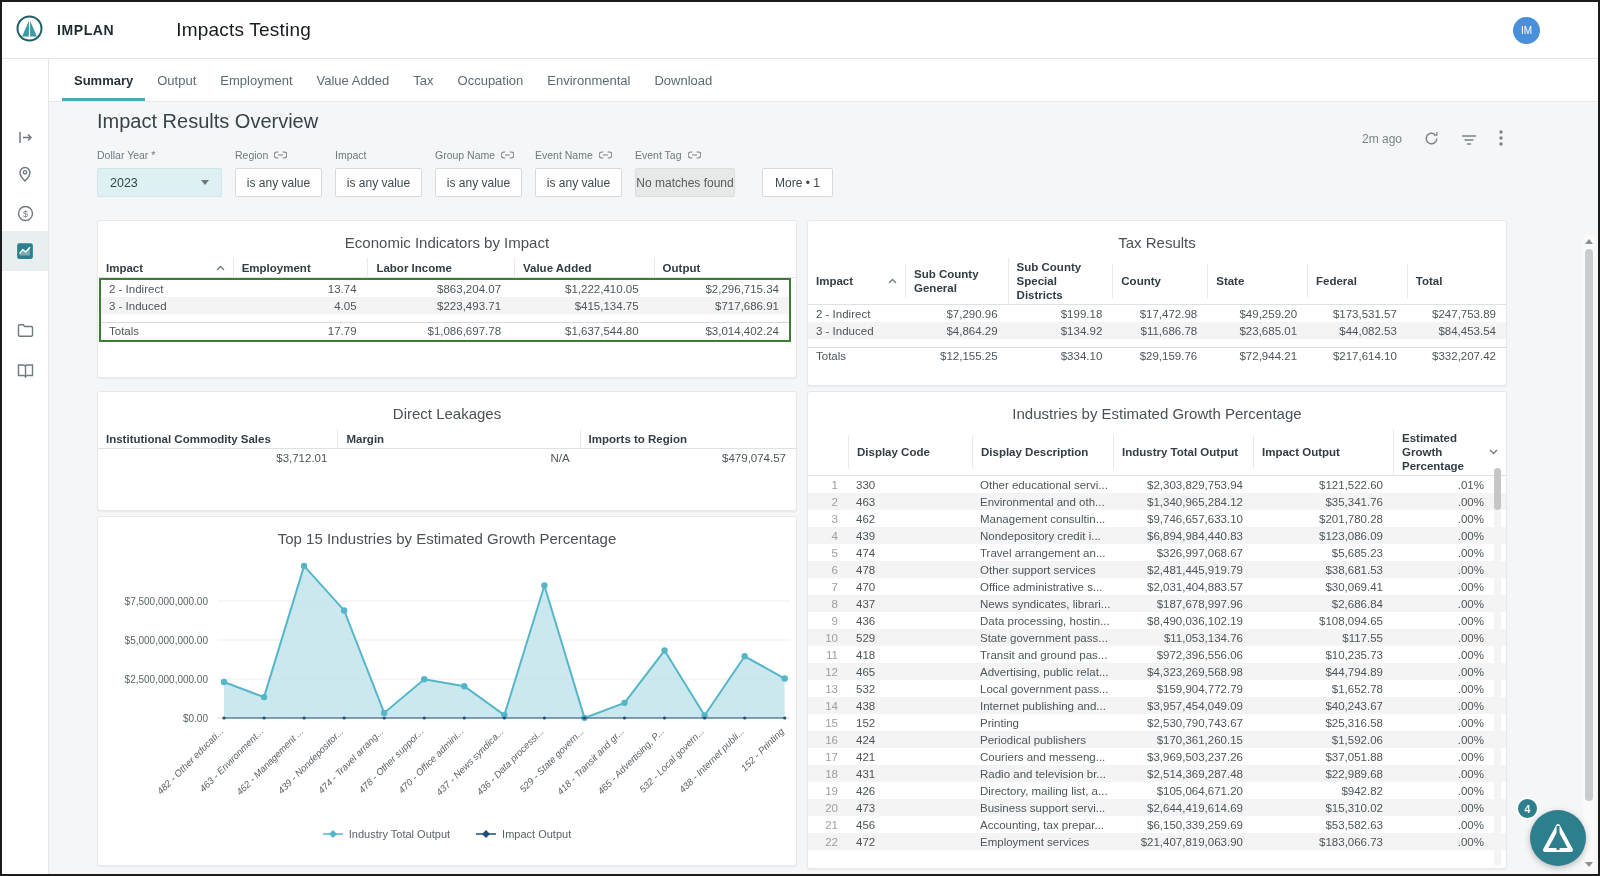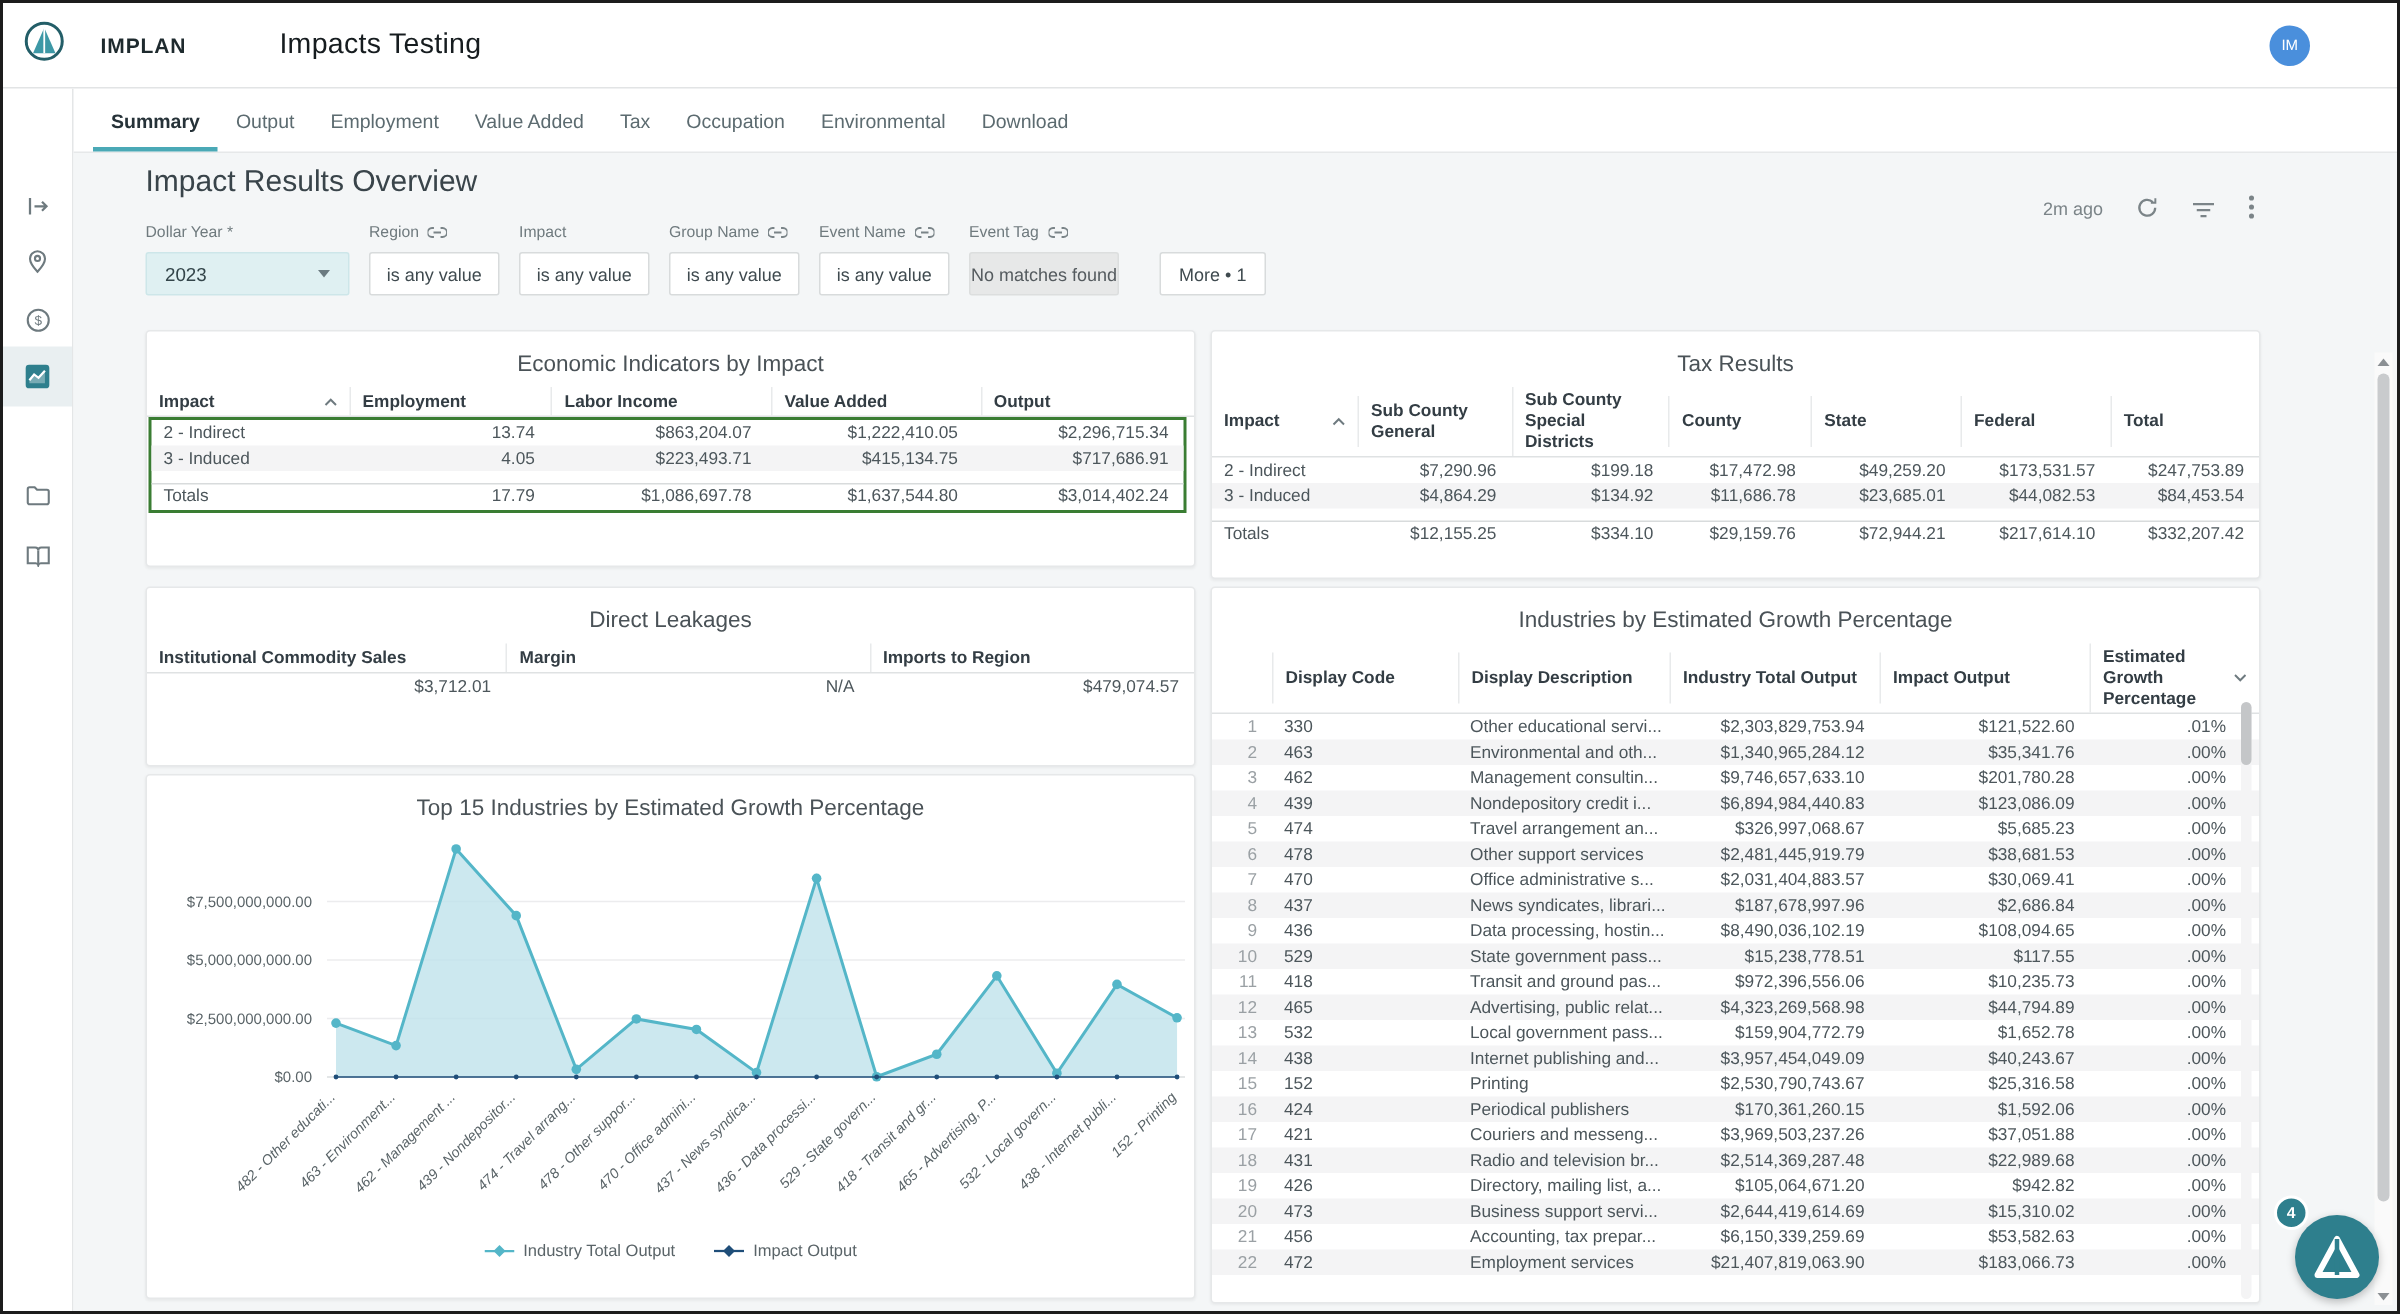--- a/index.html
+++ b/index.html
@@ -5,21 +5,21 @@
   * { margin:0; padding:0; box-sizing:border-box; }
   html,body { background:#555; }
   body { font-family:"Liberation Sans","DejaVu Sans",sans-serif; }
   #viewport { position:relative; width:1600px; height:876px; background:#fff;
     border:2px solid #1c1c1c; overflow:hidden; display:flex; flex-direction:column; }
 
   
   .hdr { height:57px; background:#fff; border-bottom:1px solid #e2e4e5; display:flex;
     align-items:center; flex:0 0 auto; position:relative; z-index:5; }
   .hdr-logo { margin-left:14px; }
-  .brand { font-size:14px; font-weight:bold; letter-spacing:.6px; color:#1e2a2e; margin-left:24px; }
+  .brand { font-size:14px; font-weight:bold; letter-spacing:.6px; color:#1e2a2e; margin-left:14px; }
   .app-title { font-size:19px; font-weight:500; color:#161c1f; margin-left:62px; letter-spacing:.2px; }
   .avatar { position:absolute; right:58px; top:15px; width:27px; height:27px; border-radius:50%;
     background:#4a8fdc; color:#fff; font-size:10px; display:flex; align-items:center;
     justify-content:center; cursor:pointer; }
 
   
   .body { flex:1; display:flex; min-height:0; }
   .sidebar { width:47px; background:#fff; border-right:1px solid #e4e6e7; position:relative; flex:0 0 auto; }
   .side-ic { position:absolute; left:0; width:46px; height:40px; display:flex; align-items:center;
     justify-content:center; cursor:pointer; }
@@ -37,21 +37,21 @@
   .meta { position:absolute; top:28px; right:95px; display:flex; align-items:flex-end; gap:22px; }
   .meta .ago { font-size:12px; color:#7b8488; }
   .meta .mi { cursor:pointer; display:flex; align-items:center; }
 
   
   .filters { display:flex; align-items:flex-end; margin-top:16px; }
   .filter { display:flex; flex-direction:column; margin-right:13px; }
   .f-label { font-size:10.5px; color:#6f7a7e; margin-bottom:7px; display:flex; align-items:center; gap:6px; }
   .f-box { height:29px; border:1px solid #d8dbdc; border-radius:2px; background:#fff; font-size:12px;
     color:#3f4a4f; display:flex; align-items:center; justify-content:center; cursor:pointer; }
-  .f-select { width:136px; background:#dff0f2; border:1px solid #cde6e9; justify-content:space-between;
+  .f-select { width:125px; background:#dff0f2; border:1px solid #cde6e9; justify-content:space-between;
     padding:0 12px; font-size:12.5px; color:#33454a; }
   .caret-dn { width:0; height:0; border-left:4px solid transparent; border-right:4px solid transparent;
     border-top:5px solid #6a7a80; }
   .w90 { width:87px; } .w100 { width:100px; background:#e7e8e8; border-color:#dcdede; color:#555b5f; cursor:default; }
   .f-more { margin-left:14px; width:71px; }
 
   
   .grid { display:flex; margin-top:23px; gap:10px; align-items:flex-start; }
   .col { width:700px; flex:0 0 auto; }
   .card { background:#fff; border:1px solid #e6e8e9; border-radius:3px;
@@ -522,21 +522,21 @@
                     <div>436</div>
                     <div>Data processing, hostin...</div>
                     <div class="num">$8,490,036,102.19</div>
                     <div class="num">$108,094.65</div>
                     <div class="num egp">.00%</div>
                   </div>
                   <div class="t-row ind-grid alt">
                     <div class="num rownum">10</div>
                     <div>529</div>
                     <div>State government pass...</div>
-                    <div class="num">$15,238,778.51</div>
+                    <div class="num">$11,053,134.76</div>
                     <div class="num">$117.55</div>
                     <div class="num egp">.00%</div>
                   </div>
                   <div class="t-row ind-grid">
                     <div class="num rownum">11</div>
                     <div>418</div>
                     <div>Transit and ground pas...</div>
                     <div class="num">$972,396,556.06</div>
                     <div class="num">$10,235.73</div>
                     <div class="num egp">.00%</div>

